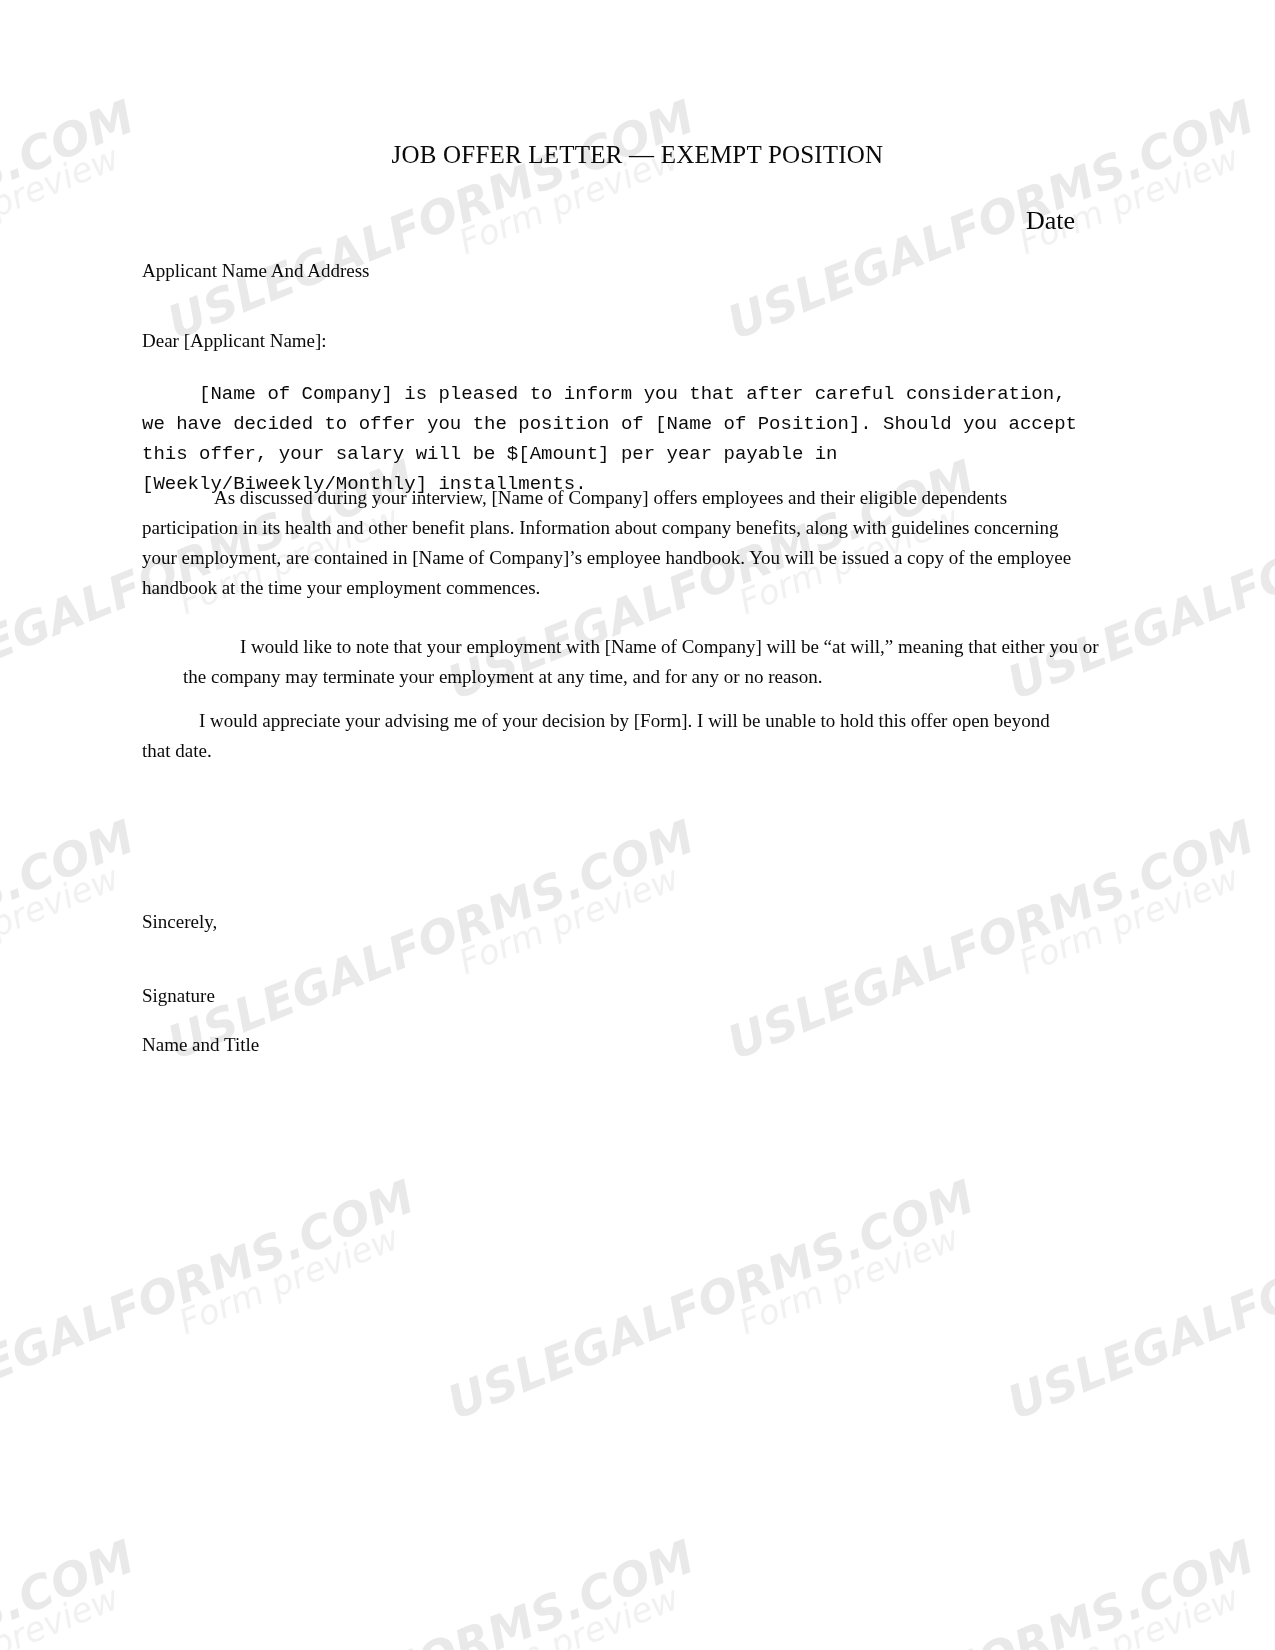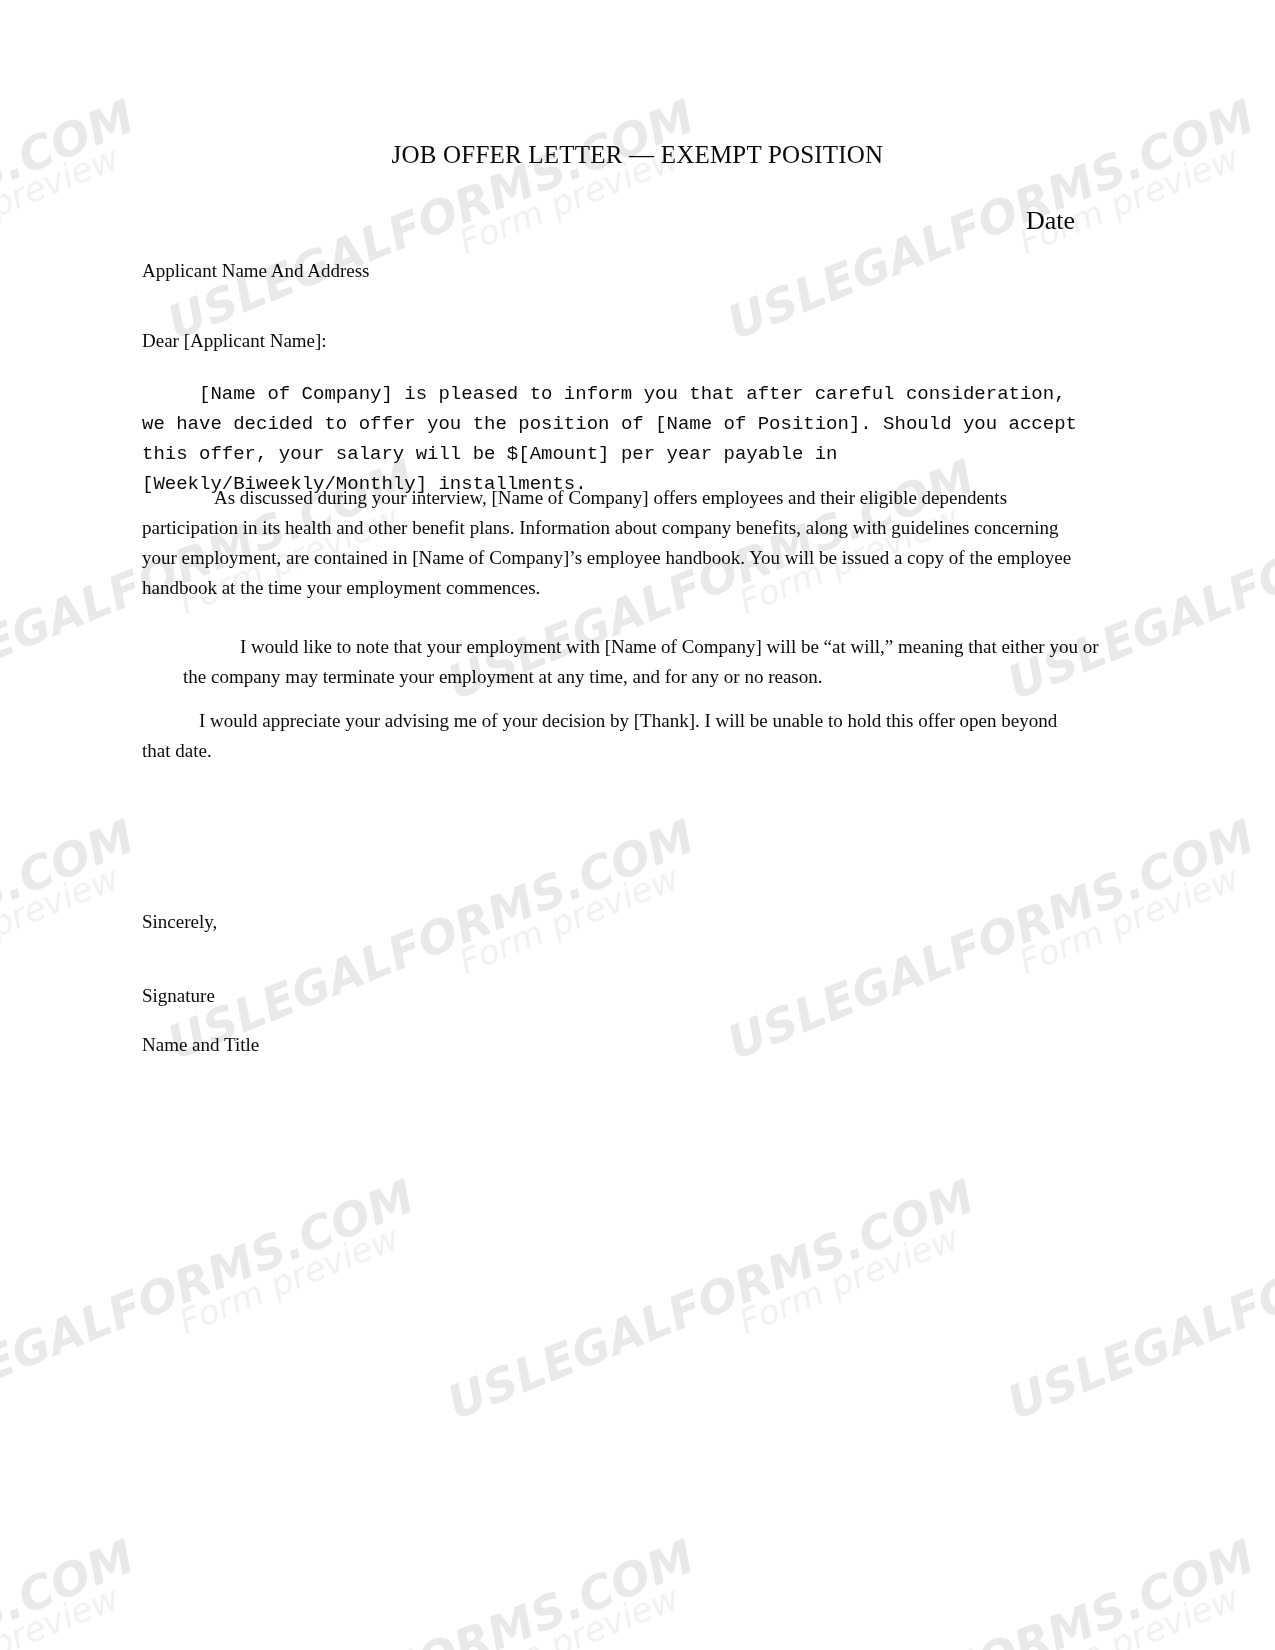--- a/index.html
+++ b/index.html
@@ -171,21 +171,21 @@
   <div class="block addr-block">Applicant Name And Address</div>
 
   <div class="block salutation">Dear [Applicant Name]:</div>
 
   <div class="block para para-1">[Name of Company] is pleased to inform you that after careful consideration, we have decided to offer you the position of [Name of Position].  Should you accept this offer, your salary will be $[Amount] per year payable in [Weekly/Biweekly/Monthly] installments.</div>
 
   <div class="block para para-2">As discussed during your interview, [Name of Company] offers employees and their eligible dependents participation in its health and other benefit plans.  Information about company benefits, along with guidelines concerning your employment, are contained in [Name of Company]’s employee handbook.  You will be issued a copy of the employee handbook at the time your employment commences.</div>
 
   <div class="block para para-3">I would like to note that your employment with [Name of Company] will be “at will,” meaning that either you or the company may terminate your employment at any time, and for any or no reason.</div>
 
-  <div class="block para para-4">I would appreciate your advising me of your decision by [Thank].  I will be unable to hold this offer open beyond that date.</div>
+  <div class="block para para-4">I would appreciate your advising me of your decision by [Form].  I will be unable to hold this offer open beyond that date.</div>
 
 
   <div class="block closing">Sincerely,</div>
 
   <div class="block signature">Signature</div>
 
   <div class="block name-title">Name and Title</div>
 
 </div>
 

